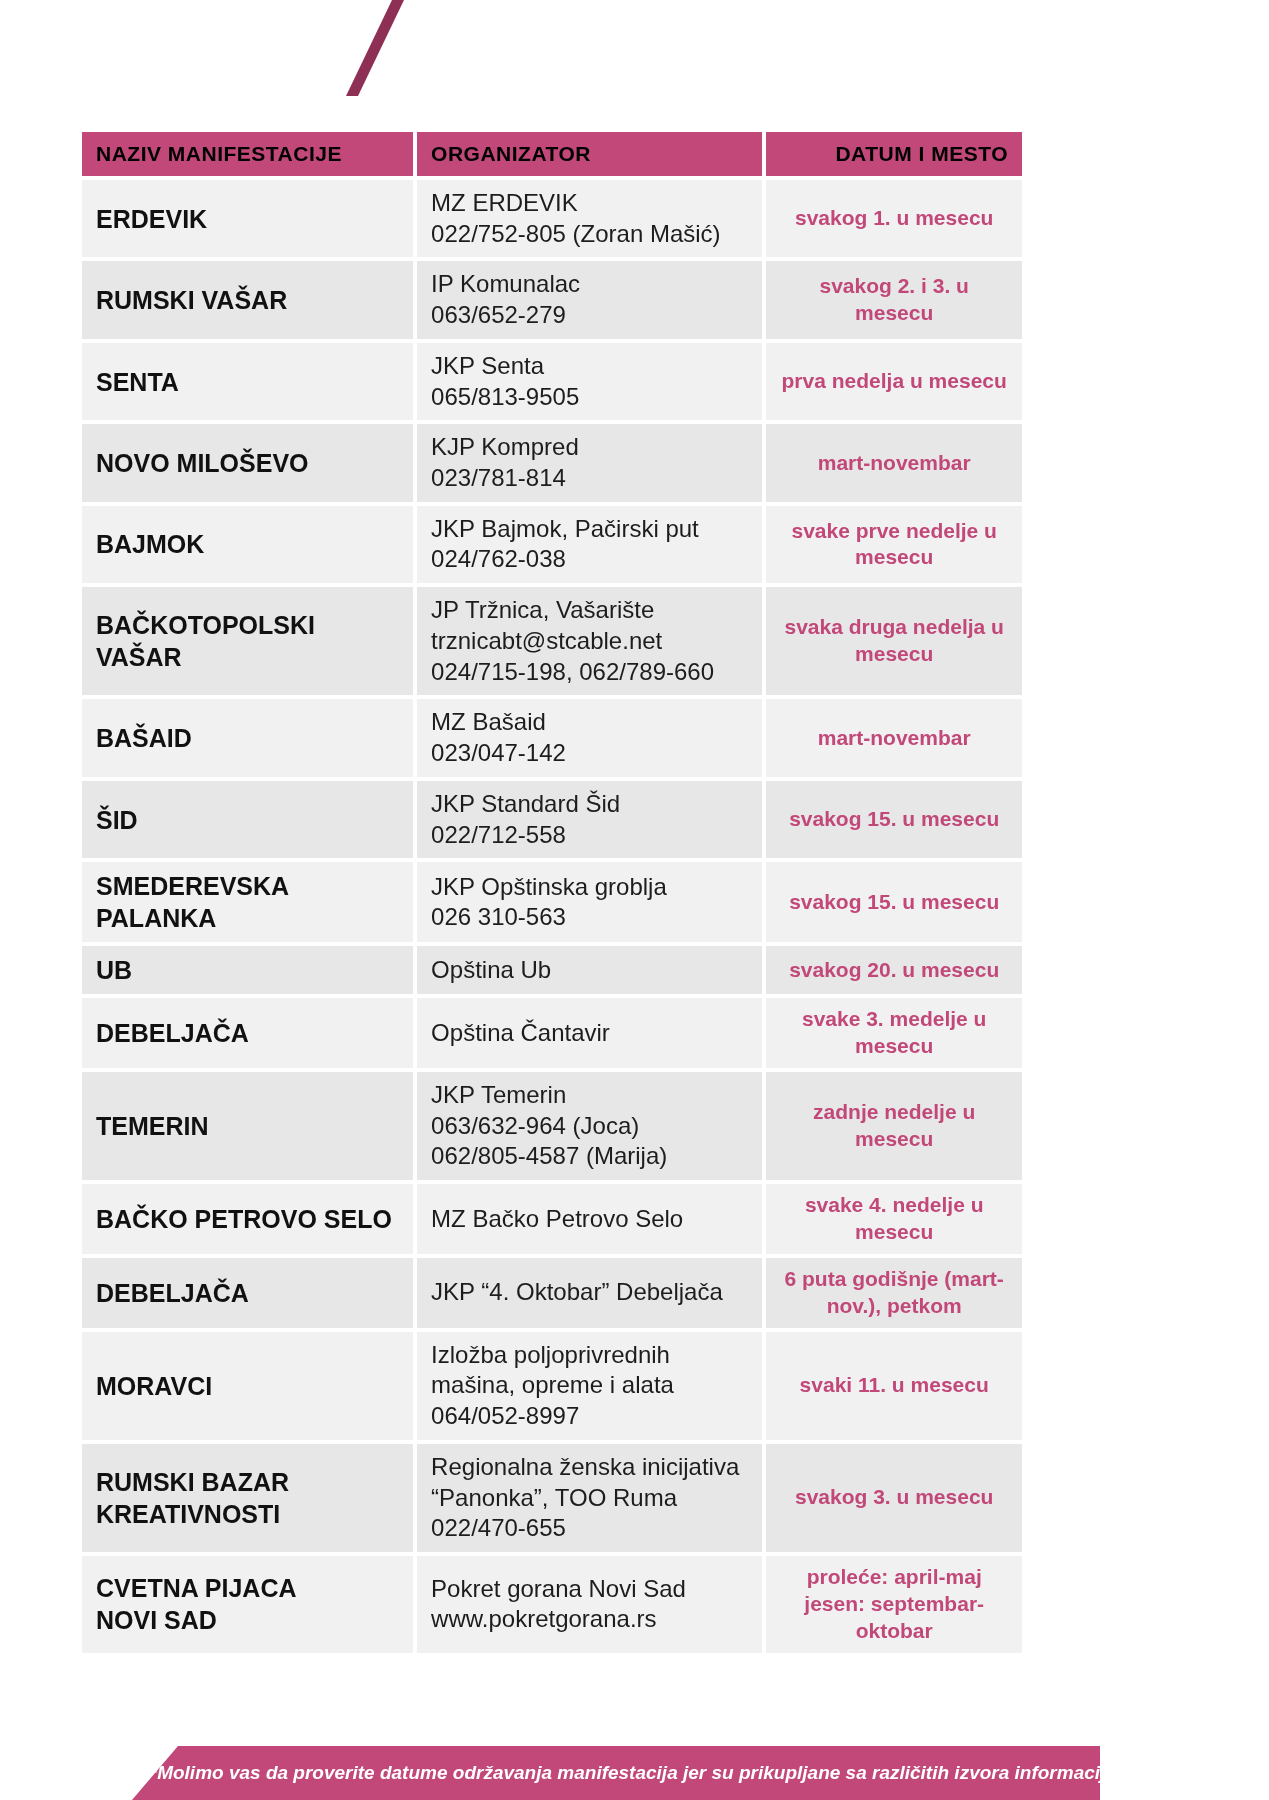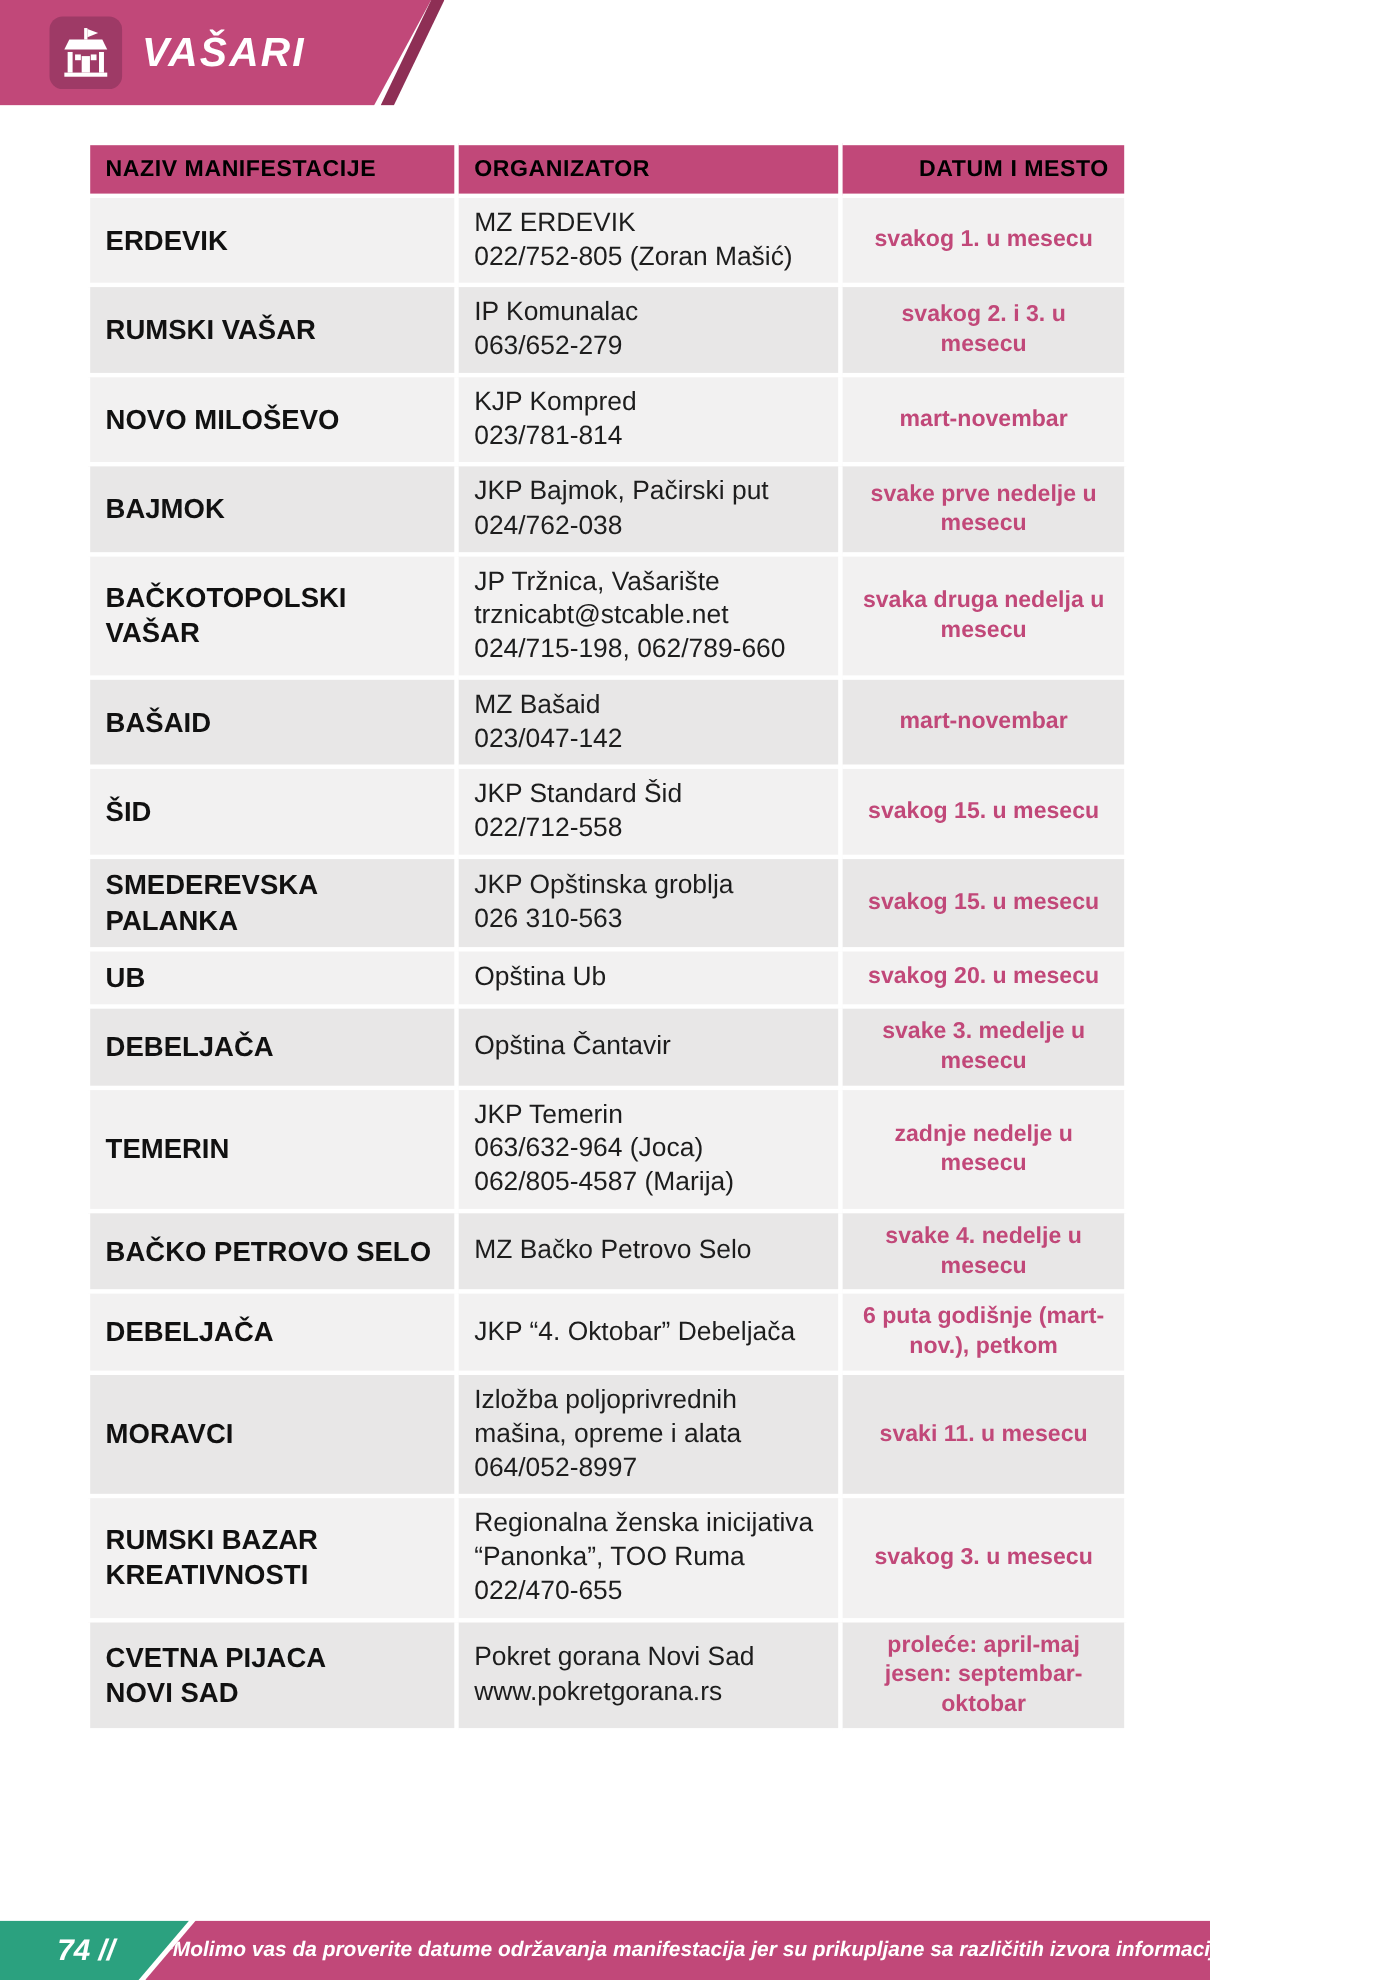--- a/index.html
+++ b/index.html
@@ -81,38 +81,20 @@
     clip-path:polygon(46px 0,100% 0,100% 100%,0 100%);
     display:flex;align-items:center;justify-content:center;padding-left:40px;
     color:#fff;font-style:italic;font-weight:bold;font-size:19px;white-space:nowrap;
   }
 </style>
 </head>
 <body>
 
 <div class="page">
 
-  <div class="brand-band">
-    <div class="brand-tile">
-      <svg width="48" height="48" viewBox="0 0 64 64" aria-hidden="true">
-        <g fill="#ffffff">
-          <rect x="30" y="2" width="4" height="14"></rect>
-          <path d="M34 3 l13 5 -13 5 z"></path>
-          <path d="M12 16 h40 l6 12 H6 z"></path>
-          <rect x="10" y="31" width="6" height="25"></rect>
-          <rect x="48" y="31" width="6" height="25"></rect>
-          <rect x="19" y="34" width="7" height="7"></rect>
-          <rect x="38" y="34" width="7" height="7"></rect>
-          <rect x="27" y="36" width="10" height="20"></rect>
-          <rect x="6" y="56" width="52" height="5"></rect>
-        </g>
-      </svg>
-    </div>
-    <span class="brand-text">VAŠARI</span>
-  </div>
   <div class="band-edge"></div>
 
   <table class="fair-table">
     <colgroup>
       <col style="width:35.5%">
       <col style="width:37%">
       <col style="width:27.5%">
     </colgroup>
     <thead>
       <tr>
@@ -128,20 +110,26 @@
 022/752-805 (Zoran Mašić)</td>
           <td class="col-date">svakog 1. u mesecu</td>
         </tr>
         <tr>
           <td class="col-name">RUMSKI VAŠAR</td>
           <td class="col-organizer">IP Komunalac
 063/652-279</td>
           <td class="col-date">svakog 2. i 3. u mesecu</td>
         </tr>
         <tr>
+          <td class="col-name">SENTA</td>
+          <td class="col-organizer">JKP Senta
+065/813-9505</td>
+          <td class="col-date">prva nedelja u mesecu</td>
+        </tr>
+        <tr>
           <td class="col-name">NOVO MILOŠEVO</td>
           <td class="col-organizer">KJP Kompred
 023/781-814</td>
           <td class="col-date">mart-novembar</td>
         </tr>
         <tr>
           <td class="col-name">BAJMOK</td>
           <td class="col-organizer">JKP Bajmok, Pačirski put
 024/762-038</td>
           <td class="col-date">svake prve nedelje u mesecu</td>
@@ -217,20 +205,17 @@
           <td class="col-name">CVETNA PIJACA
 NOVI SAD</td>
           <td class="col-organizer">Pokret gorana Novi Sad
 www.pokretgorana.rs</td>
           <td class="col-date">proleće: april-maj
 jesen: septembar-oktobar</td>
         </tr>
       </tbody>
   </table>
 
-  <div class="pagenum-band">
-    <span>74 //</span>
-  </div>
   <div class="footnote-band">
     <span>*Molimo vas da proverite datume održavanja manifestacija jer su prikupljane sa različitih izvora informacija!</span>
   </div>
 
 </div>
 
 </body></html>

